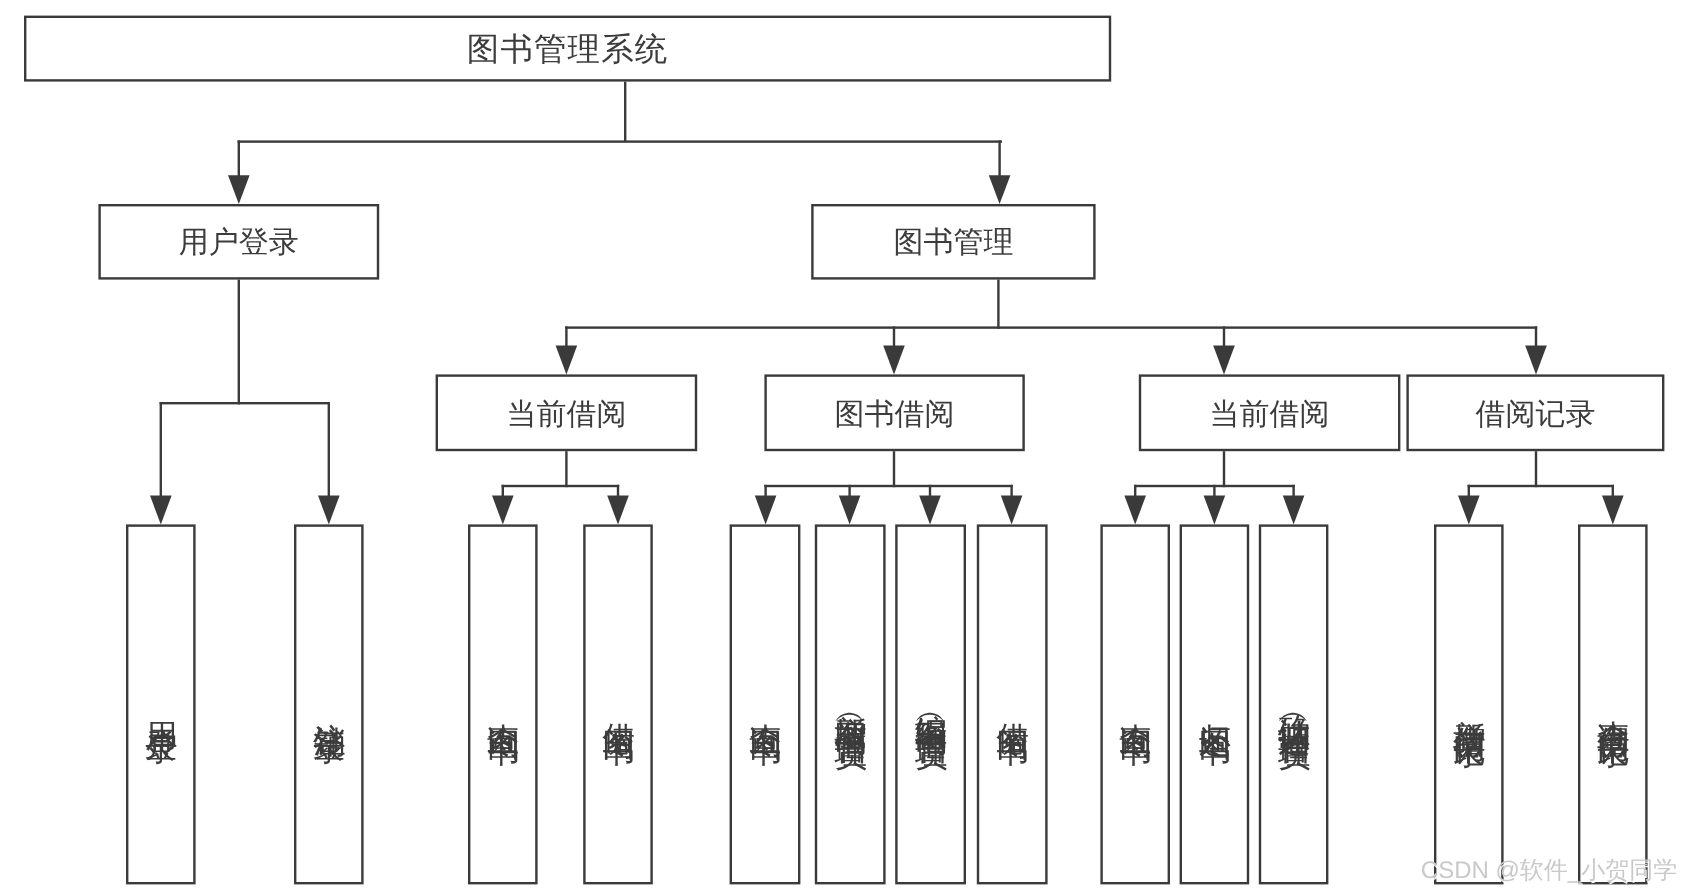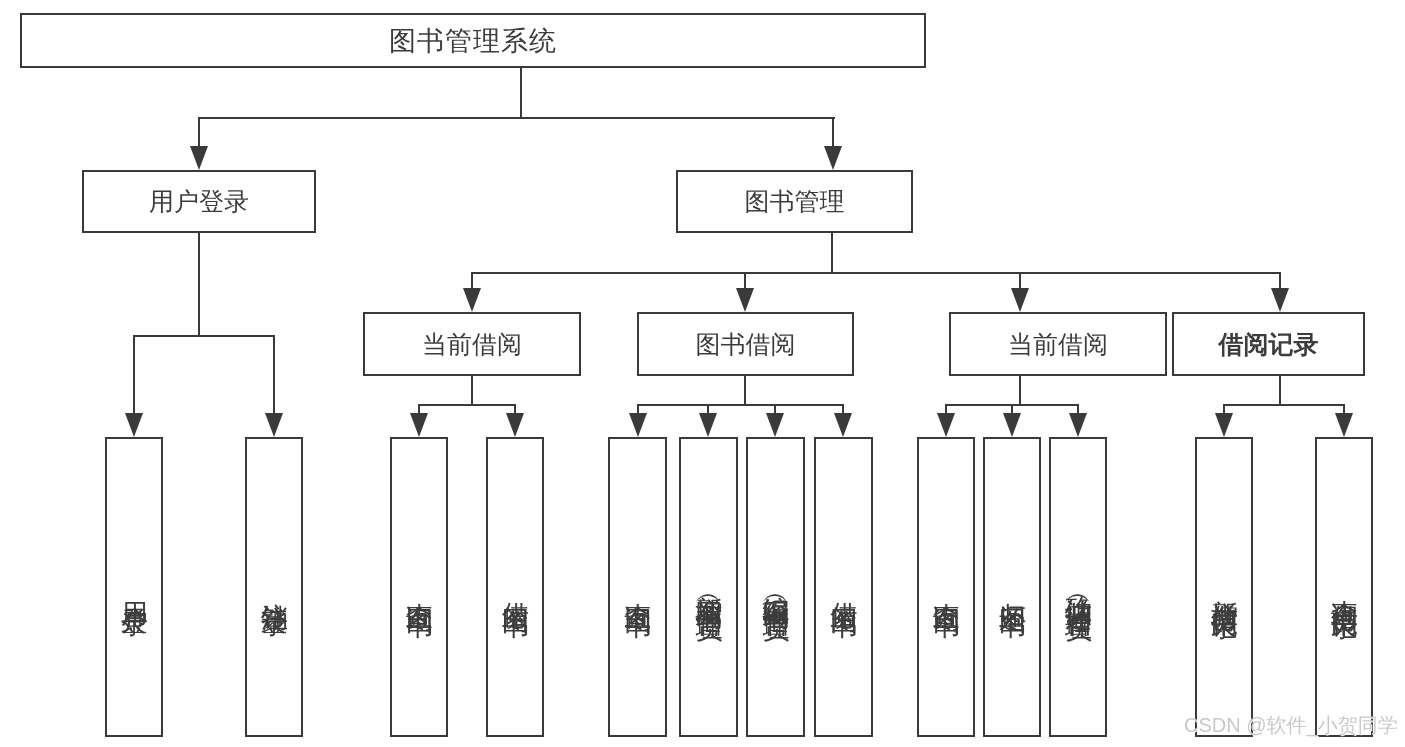--- a/index.html
+++ b/index.html
@@ -71,21 +71,21 @@
   <div class="box h" style="left:82px; top:170px; width:234px; height:63px;">用户登录</div>
 
   <div class="box h" style="left:676px; top:170px; width:237px; height:63px;">图书管理</div>
 
   <div class="box h" style="left:363px; top:312px; width:218px; height:64px;">当前借阅</div>
 
   <div class="box h" style="left:637px; top:312px; width:217px; height:64px;">图书借阅</div>
 
   <div class="box h" style="left:949px; top:312px; width:218px; height:64px;">当前借阅</div>
 
-  <div class="box h" style="left:1172px; top:312px; width:193px; height:64px;font-weight:bold;">借阅记录</div>
+  <div class="box h" style="left:1172px; top:312px; width:215px; height:64px;">借阅记录</div>
 
   <div class="box leaf" style="left:105px; top:437px; width:58px; height:300px;">用户登录</div>
   <div class="box leaf" style="left:245px; top:437px; width:58px; height:300px;">注销登录</div>
 
   <div class="box leaf" style="left:390px; top:437px; width:58px; height:300px;">查询图书</div>
   <div class="box leaf" style="left:486px; top:437px; width:58px; height:300px;">借阅图书</div>
 
   <div class="box leaf" style="left:608px; top:437px; width:59px; height:300px;">查询图书</div>
   <div class="box leaf" style="left:679px; top:437px; width:59px; height:300px;">新增图书（管理员）</div>
   <div class="box leaf" style="left:746px; top:437px; width:59px; height:300px;">编辑图书（管理员）</div>

